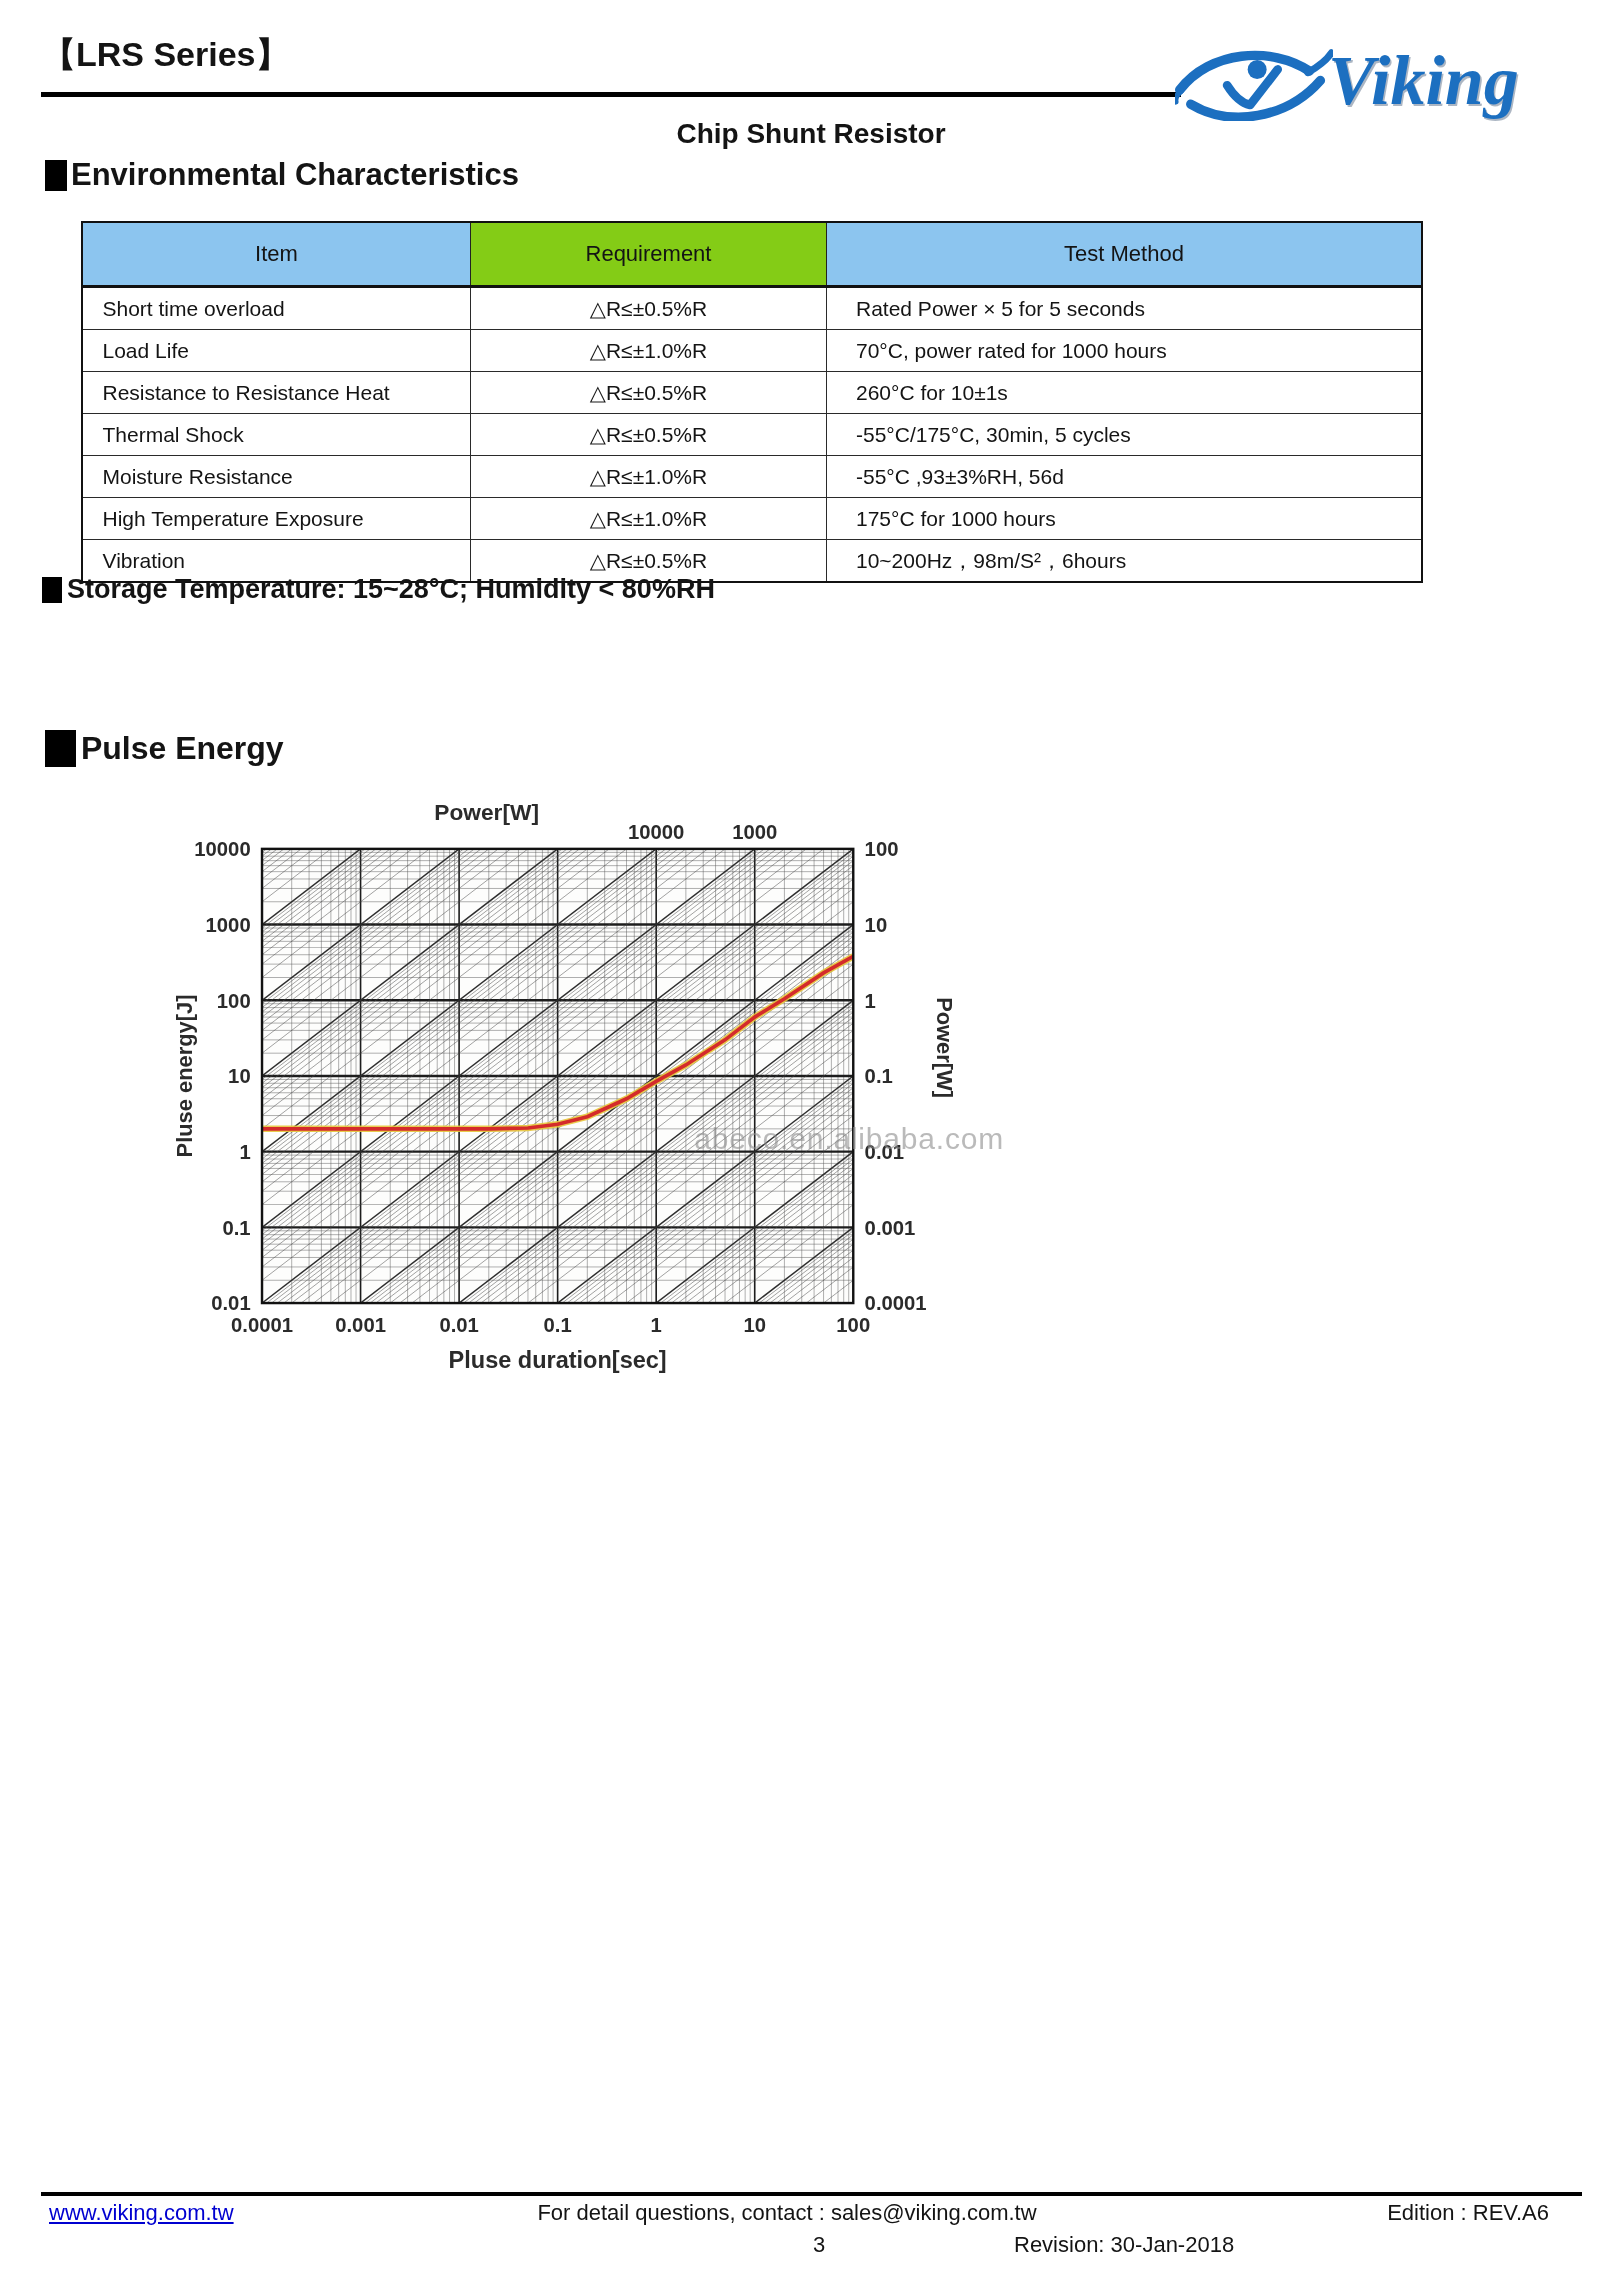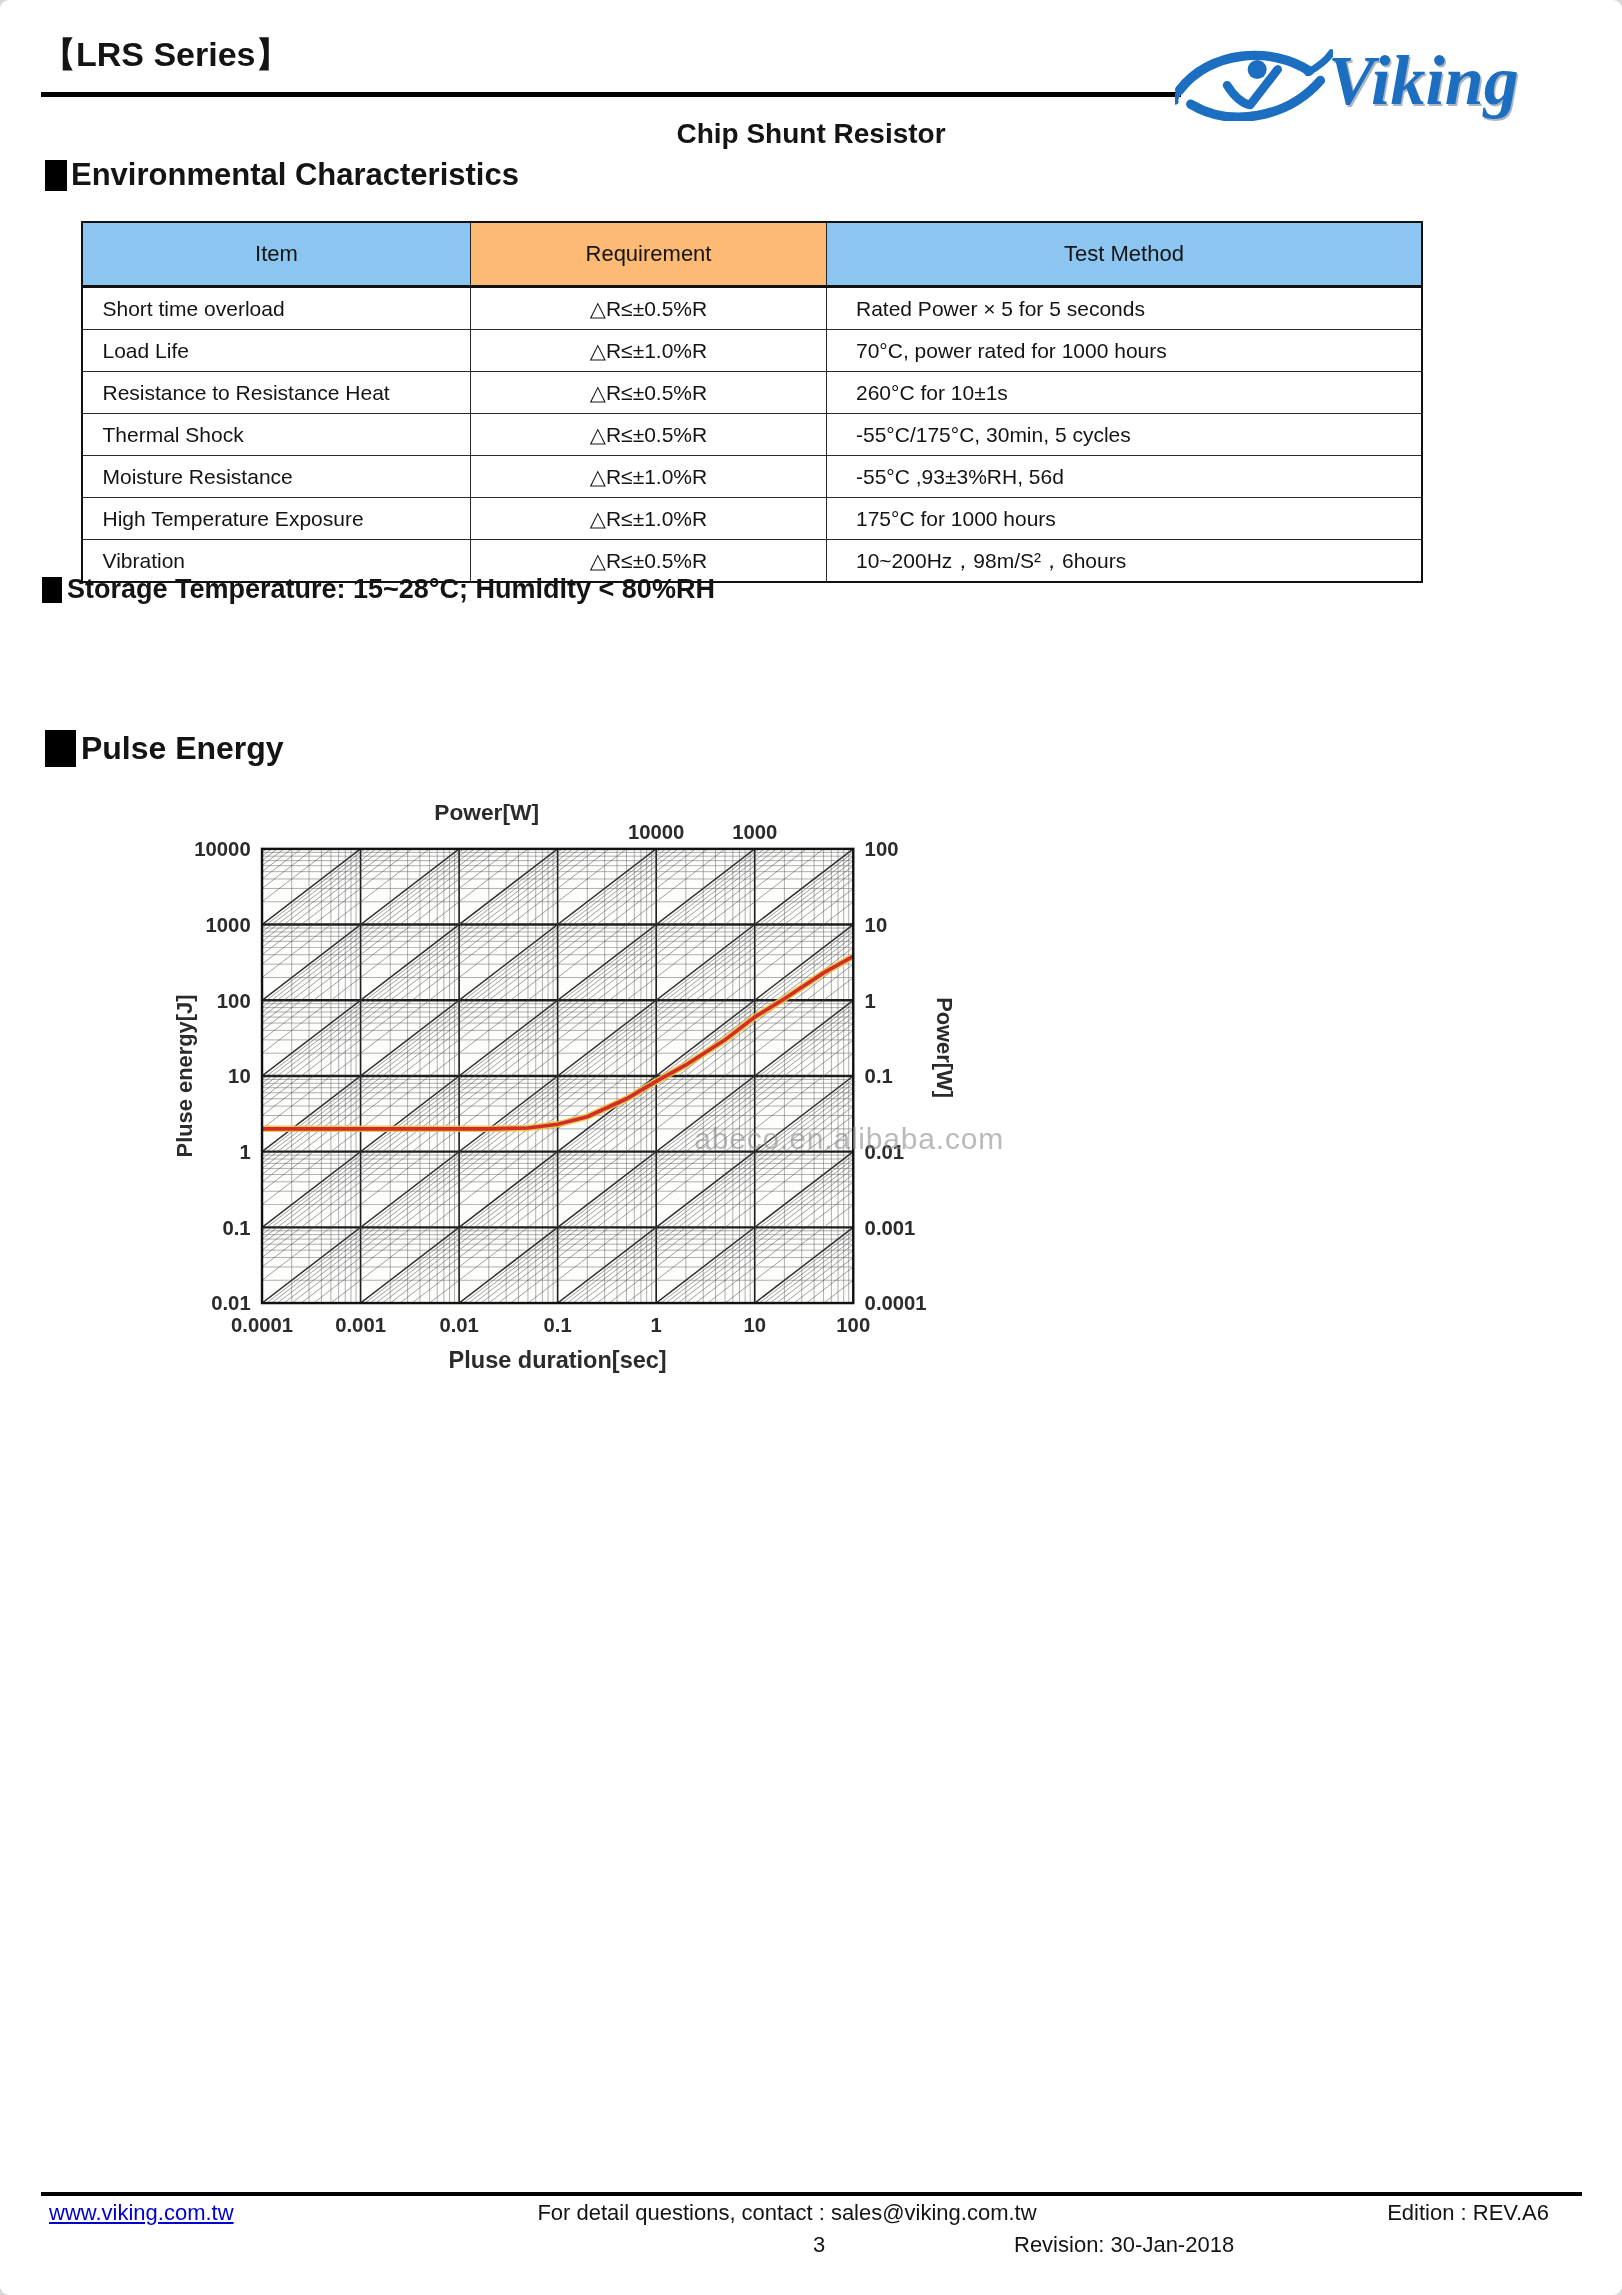--- a/index.html
+++ b/index.html
@@ -1,17 +1,17 @@
 <!DOCTYPE html>
 <html style="font-size:13px"><head>
 <meta charset="utf-8">
 <style>
   html,body{margin:0;padding:0;background:#d8d8d8;}
   .page{position:relative;width:1622px;height:2295px;background:#ffffff;
-        font-family:"Liberation Sans",sans-serif;color:#141414;overflow:hidden;margin:0 auto;border-radius:9px;}
+        font-family:"Liberation Sans",sans-serif;color:#141414;overflow:hidden;margin:0 auto;}
   .abs{position:absolute;}
 
   
   #series-title{left:42px;top:32px;font-size:34px;font-weight:bold;letter-spacing:0px;}
   #header-rule{left:41px;top:92px;width:1140px;height:4.9px;background:#000;}
   #subtitle{left:0;top:118px;width:1622px;text-align:center;font-size:28px;font-weight:bold;}
   #brand{left:1175px;top:36px;width:438px;height:89px;display:flex;align-items:center;}
   #brand .brand-text{font-family:"Liberation Serif",serif;font-style:italic;font-weight:bold;
         font-size:70px;color:#1c6fc0;line-height:1;margin-left:-4.9px;
         text-shadow:1.6px 2.4px 0 rgba(16,45,82,0.35);}
@@ -77,21 +77,21 @@
     <span class="sq"></span>
     <span>Environmental Characteristics</span>
   </div>
 
   <div class="abs" id="subtitle">Chip Shunt Resistor</div>
 
   <table id="env-table">
       <thead>
         <tr>
           <th class="c0" style="background:#8CC5EF">Item</th>
-          <th class="c1" style="background:#fdba74">Requirement</th>
+          <th class="c1" style="background:#84cc16">Requirement</th>
           <th class="c2" style="background:#8CC5EF">Test Method</th>
         </tr>
       </thead>
       <tbody>
         <tr>
           <td class="c0">Short time overload</td>
           <td class="c1">△R≤±0.5%R</td>
           <td class="c2">Rated Power × 5 for 5 seconds</td>
         </tr>
         <tr>

